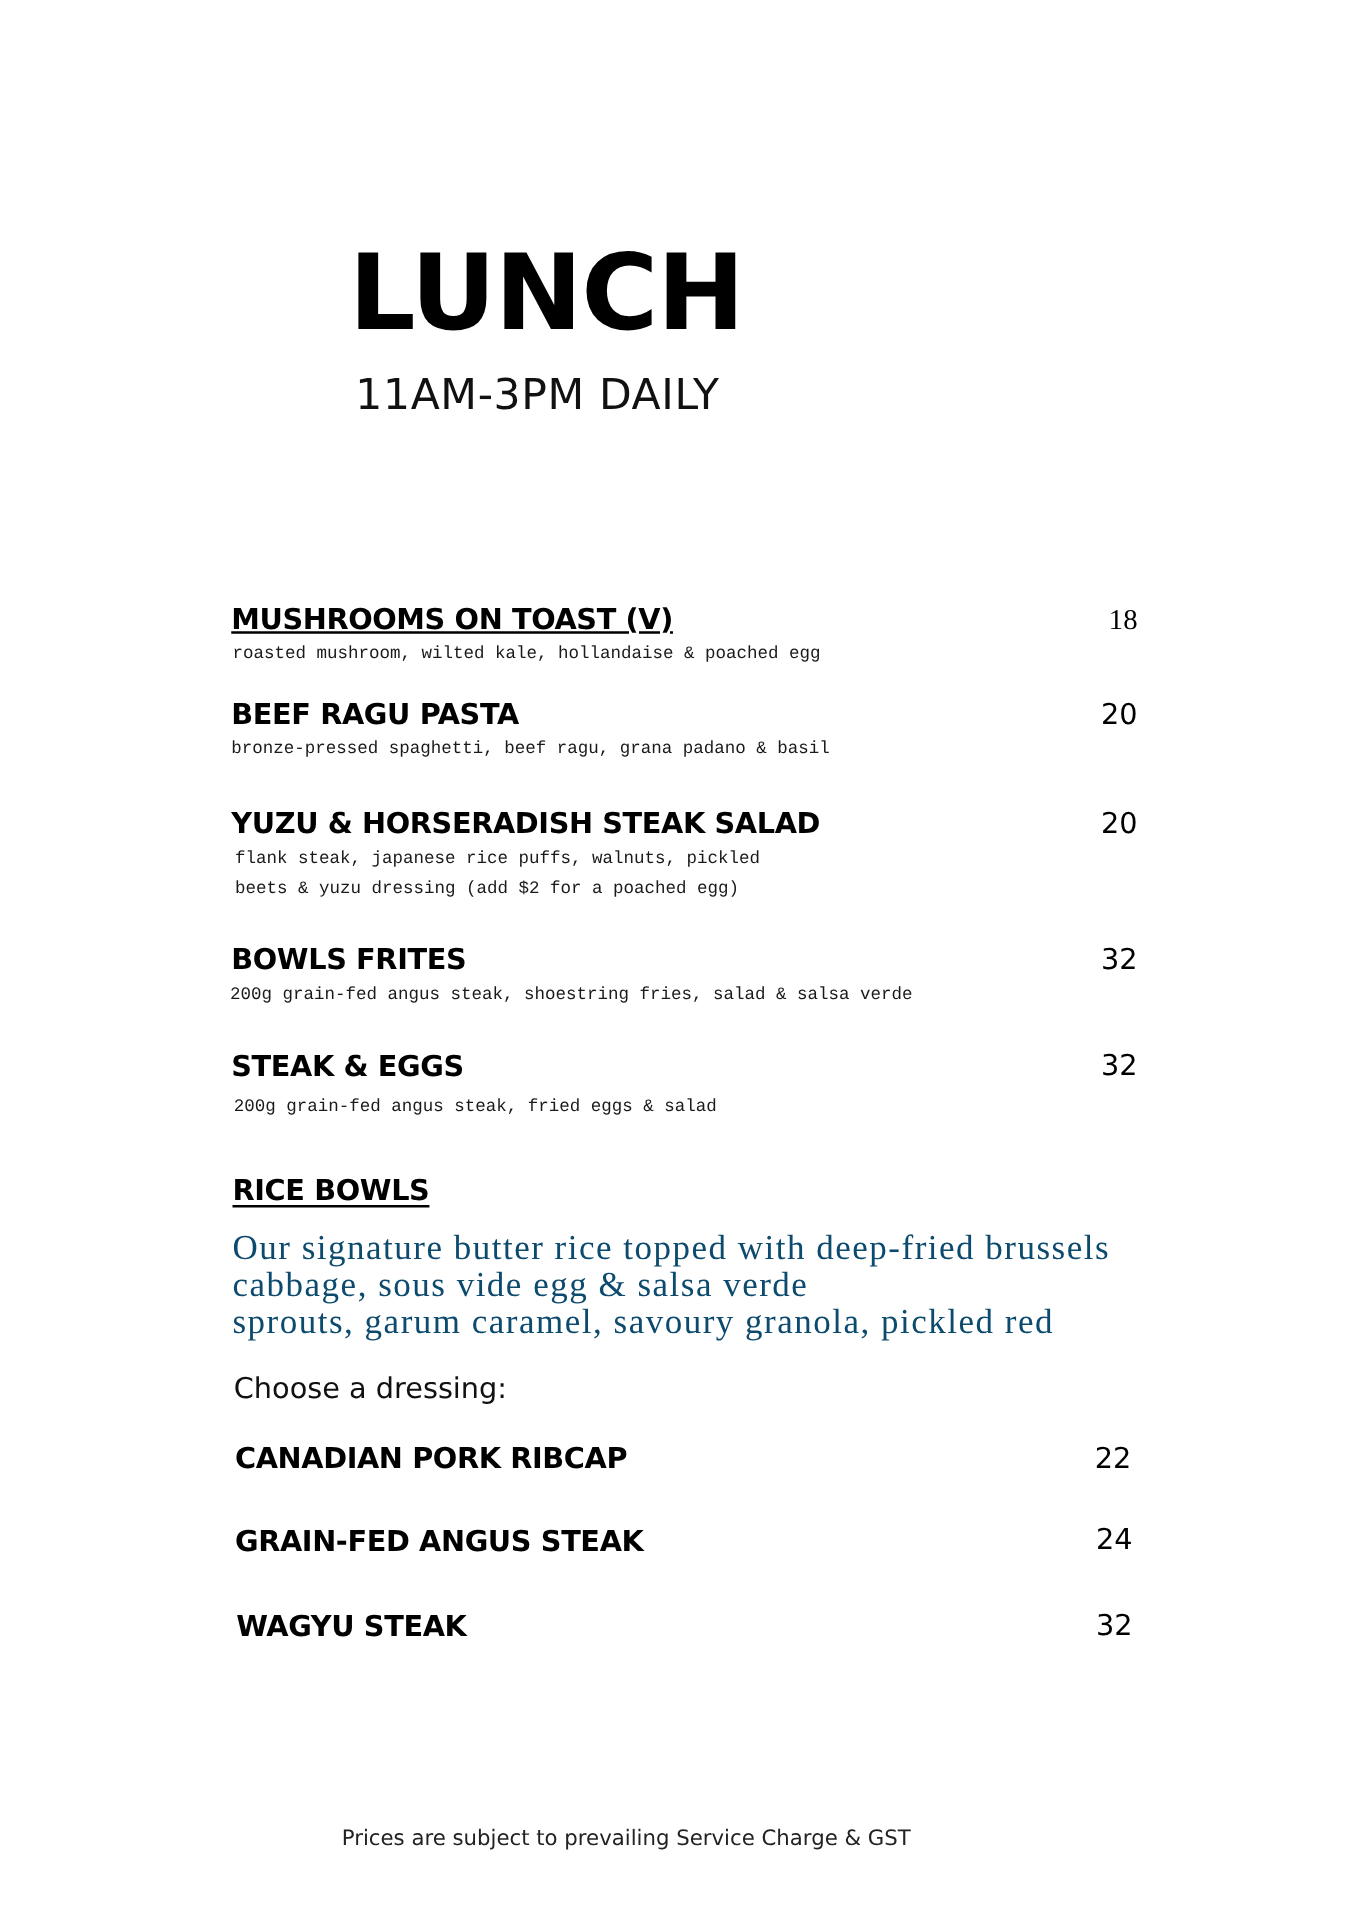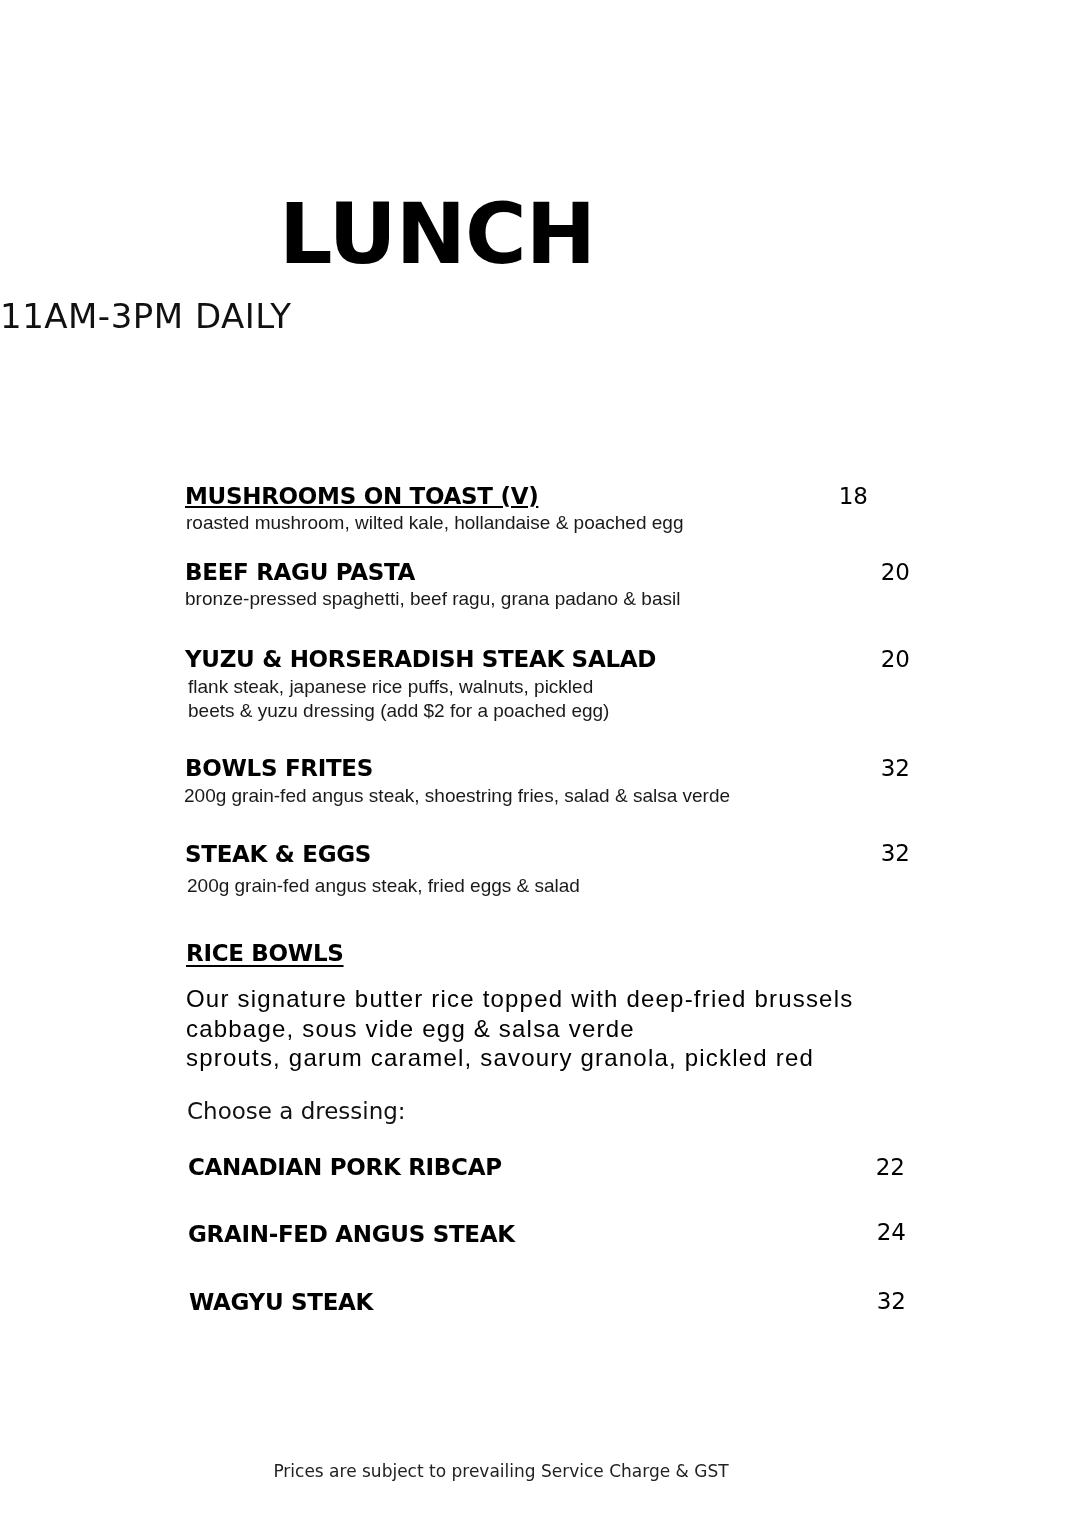--- a/index.html
+++ b/index.html
@@ -20,20 +20,21 @@
       left: 0; width: 874px; top: 186px;
       text-align: center;
       font-family: "DejaVu Sans", sans-serif;
       font-weight: bold;
       font-size: 84px;
       line-height: 96px;
       letter-spacing: -1px;
     }
     .subtitle {
       left: 0; width: 860px; top: 294px;
+      text-align: center;
       font-family: "DejaVu Sans", sans-serif;
       font-weight: normal;
       font-size: 34px;
       line-height: 44px;
       color: #111111;
       letter-spacing: 0.5px;
     }
     .item-name {
       font-family: "DejaVu Sans", sans-serif;
       font-weight: bold;
@@ -44,41 +45,41 @@
     }
     .item-price {
       font-family: "DejaVu Sans", sans-serif;
       font-weight: normal;
       font-size: 23px;
       line-height: 28px;
       text-align: right;
       width: 60px;
     }
     .item-desc {
-      font-family: Liberation Sans, sans-serif;
-      font-size: 19px;
+      font-family: Liberation Mono, monospace;
+      font-size: 14px;
       line-height: 24px;
       color: #1a1a1a;
       white-space: nowrap;
     }
     .section-heading {
       font-family: "DejaVu Sans", sans-serif;
       font-weight: bold;
       font-size: 23px;
       line-height: 28px;
       text-decoration: underline;
       text-underline-offset: 4px;
       letter-spacing: -0.3px;
     }
     .section-desc {
-      font-family: Liberation Sans, sans-serif;
-      font-size: 24px;
+      font-family: Liberation Serif, serif;
+      font-size: 28px;
       line-height: 29.5px;
       letter-spacing: 1.2px;
-      color: #000000;
+      color: #0c4a6e;
       width: 720px;
     }
     .prompt {
       font-family: "DejaVu Sans", sans-serif;
       font-size: 23px;
       line-height: 30px;
       color: #111111;
     }
     .footer {
       left: 0; width: 1002px; top: 1460px;
@@ -92,21 +93,21 @@
 </head>
 <body>
 
 <div>
 
   <div class="abs title">LUNCH</div>
   <div class="abs subtitle">11AM-3PM DAILY</div>
 
   <div>
     <div class="abs item-name" style="left:185px; top:482px;text-decoration:underline;">MUSHROOMS ON TOAST (V)</div>
-    <div class="abs item-price" style="left:808px; top:482px;">18</div>
+    <div class="abs item-price" style="left:850px; top:482px;font-family:Liberation Serif, serif;">18</div>
     <div class="abs item-desc" style="left:186px; top:511px;">roasted mushroom, wilted kale, hollandaise &amp; poached egg</div>
   </div>
 
   <div>
     <div class="abs item-name" style="left:185px; top:558px;">BEEF RAGU PASTA</div>
     <div class="abs item-price" style="left:850px; top:558px;">20</div>
     <div class="abs item-desc" style="left:185px; top:587px;">bronze-pressed spaghetti, beef ragu, grana padano &amp; basil</div>
   </div>
 
   <div>

